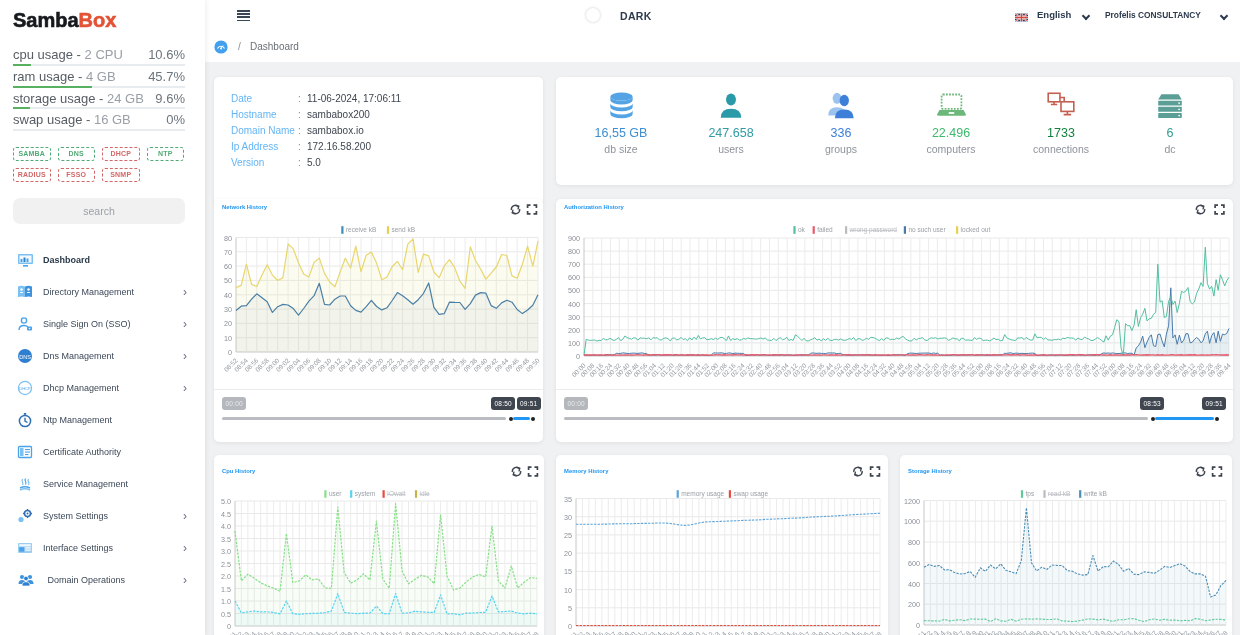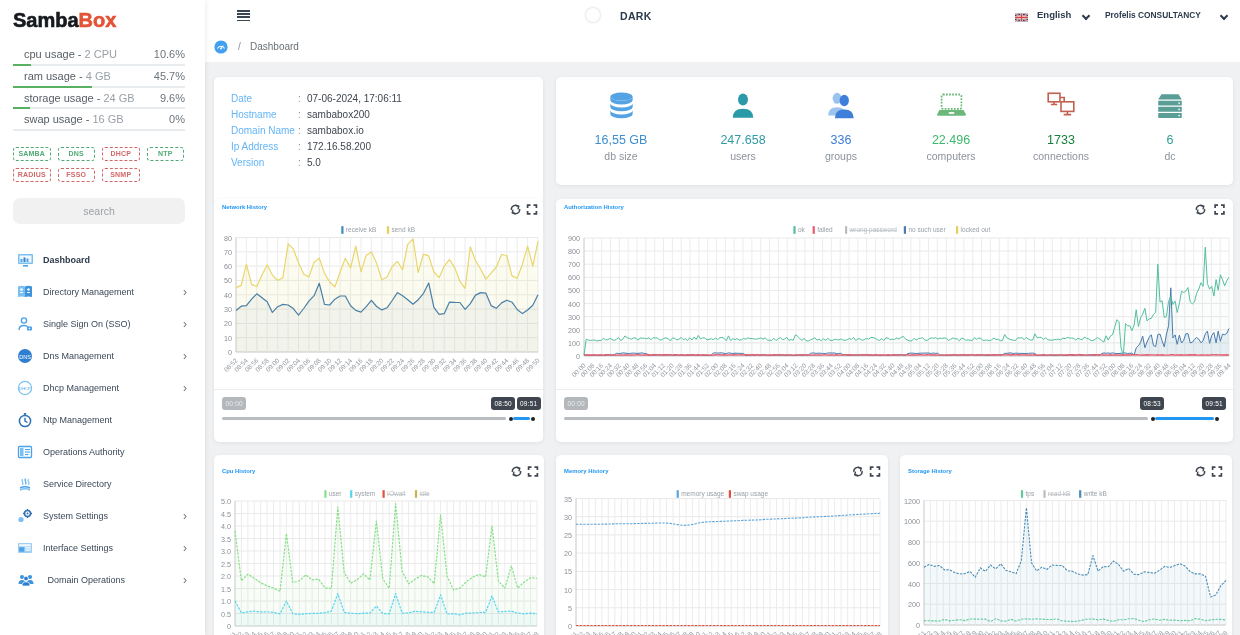--- a/index.html
+++ b/index.html
@@ -3,21 +3,21 @@
 <style>
 * { margin:0; padding:0; box-sizing:border-box; }
 html,body { width:1240px; height:635px; overflow:hidden; font-family:"Liberation Sans",sans-serif; background:#fff; }
 #page { position:relative; width:1240px; height:635px; }
 
 #side { position:absolute; left:0; top:0; width:205px; height:635px; background:#fff; box-shadow:1px 0 5px rgba(0,0,0,0.08); z-index:5; }
 .logo { position:absolute; left:13px; top:9px; font-size:20px; font-weight:bold; -webkit-text-stroke:0.6px currentColor; letter-spacing:0px; color:#16191d; }
 .logo b { color:#e35336; }
 .u-wrap { position:absolute; left:13px; top:45px; width:172px; }
 .u-row { height:21.8px; position:relative; }
-.u-line { font-size:11px; color:#565d64; height:19px; line-height:19px;margin-left:11px; }
+.u-line { font-size:13px; color:#565d64; height:19px; line-height:19px; }
 .u-lab { color:#565d64; }
 .u-val { color:#99a0a7; }
 .u-pct { float:right; color:#6c757d; }
 .u-bar { position:absolute; bottom:1px; left:0; width:100%; height:2px; background:#e9ecef; }
 .u-fill { height:2px; background:#57b161; }
 .badges { position:absolute; left:13px; top:147px; width:180px; font-size:0; line-height:0; }
 .badge { display:inline-block; width:37.5px; height:13.5px; line-height:11.5px; margin-right:7px; margin-bottom:7.5px; text-align:center; font-size:7px; font-weight:bold; border-radius:3px; border:1px dashed; letter-spacing:0.2px; }
 .badge.g { color:#4faa75; border-color:#4faa75; }
 .badge.r { color:#d26767; border-color:#d26767; }
 .search { position:absolute; left:13px; top:197.5px; width:172px; height:26px; background:#f1f1f1; border-radius:7px; color:#9ba1a7; font-size:10.5px; text-align:center; line-height:26px; }
@@ -43,40 +43,40 @@
 .ctitle { position:absolute; left:8px; top:4px; font-size:6.2px; font-weight:bold; color:#2196f3; transform:scaleX(0.95); transform-origin:left top; }
 .cicons { position:absolute; right:0; top:0; }
 
 .inf-row { position:relative; font-size:10px; height:16px; line-height:16px; }
 .inf-lab { position:absolute; left:17px; color:#64b5f6; }
 .inf-col { position:absolute; left:84px; color:#8a9096; }
 .inf-val { position:absolute; left:93px; color:#3f4650; }
 
 .stat { position:absolute; top:9px; width:110px; text-align:center; }
 .s-ic { height:34px; display:flex; align-items:flex-end; justify-content:center; }
-.s-val { margin-top:13px; font-size:12.5px; }
+.s-val { margin-top:6px; font-size:12.5px; }
 .s-lab { margin-top:3px; font-size:10.5px; color:#8d939c; }
 
 .sl-div { position:absolute; left:0; right:0; top:189.5px; height:1px; background:#ececec; }
 .sl-pill { position:absolute; top:197.5px; height:13px; border-radius:3px; font-size:6.5px; line-height:13px; padding:0 3.5px; letter-spacing:0.2px; }
 .sl-pill.gray { background:#b4b8bd; color:#e8eaec; }
 .sl-pill.dark { background:#3f4650; color:#fff; }
 .sl-track { position:absolute; top:218px; height:3px; background:#b9bdc1; border-radius:2px; }
 .sl-sel { position:absolute; top:218px; height:3px; background:#2196f3; border-radius:2px; }
 .sl-dot { position:absolute; top:217.5px; width:4px; height:4px; border-radius:50%; background:#222; }
 </style></head>
 <body>
 <div id="page">
   <div id="content">
     <div class="card" style="left:9px; top:15px; width:329px; height:128px;">
       <div style="position:absolute; top:13.5px; width:100%;">
         <div class="inf-row">
             <span class="inf-lab">Date</span>
             <span class="inf-col">:</span>
-            <span class="inf-val">07-06-2024, 17:06:11</span>
+            <span class="inf-val">11-06-2024, 17:06:11</span>
           </div>
         <div class="inf-row">
             <span class="inf-lab">Hostname</span>
             <span class="inf-col">:</span>
             <span class="inf-val">sambabox200</span>
           </div>
         <div class="inf-row">
             <span class="inf-lab">Domain Name</span>
             <span class="inf-col">:</span>
             <span class="inf-val">sambabox.io</span>
@@ -101,21 +101,21 @@
 <ellipse cx="13" cy="5" rx="10" ry="3.6"></ellipse>
 <path d="M3 5 v3.4 a10 3.6 0 0 0 20 0 V5 a10 3.6 0 0 1 -20 0"></path>
 <path d="M3 11.2 a10 3.6 0 0 0 20 0 v3.4 a10 3.6 0 0 1 -20 0 Z"></path>
 <path d="M3 17.4 a10 3.6 0 0 0 20 0 v3.4 a10 3.6 0 0 1 -20 0 Z"></path>
 </g>
             </svg>
           </div>
 <div class="s-val" style="color:#3d8fd1">16,55 GB</div>
           <div class="s-lab">db size</div>
         </div>
-        <div class="stat" style="left:132px">
+        <div class="stat" style="left:120px">
           <div class="s-ic">
             <svg width="28" height="28" viewBox="0 0 26 26">
               <g fill="#2b9aa8">
 <ellipse cx="13" cy="7" rx="4.6" ry="5.6"></ellipse>
 <path d="M3.5 24 Q3.5 15.5 13 15.5 Q22.5 15.5 22.5 24 Z"></path>
 </g>
             </svg>
           </div>
 <div class="s-val" style="color:#2f9ba4">247.658</div>
           <div class="s-lab">users</div>
@@ -1065,33 +1065,33 @@
         <div class="m-item">
           <span class="m-ic">
             <svg width="16" height="16" viewBox="0 0 16 16">
               <rect x="1.5" y="2.5" width="13" height="11" rx="1" fill="none" stroke="#4aa3ea" stroke-width="1.3"></rect>
               <rect x="3" y="4" width="3.5" height="8" fill="#7bc0f2"></rect>
               <rect x="8" y="5" width="5" height="1.1" fill="#4aa3ea"></rect>
               <rect x="8" y="7.5" width="5" height="1.1" fill="#4aa3ea"></rect>
               <rect x="8" y="10" width="3.5" height="1.1" fill="#4aa3ea"></rect>
             </svg>
           </span>
-          <span class="m-txt">Operations Authority</span>
+          <span class="m-txt">Certificate Authority</span>
         </div>
         <div class="m-item">
           <span class="m-ic">
             <svg width="16" height="16" viewBox="0 0 16 16">
               <path d="M3 12 Q8 9.5 13 12" fill="none" stroke="#4aa3ea" stroke-width="1.4"></path>
               <path d="M3 14 Q8 11.5 13 14" fill="none" stroke="#7bc0f2" stroke-width="1.4"></path>
               <path d="M5.5 3 Q4.5 4.5 5.5 6 Q6.5 7.5 5.5 9" fill="none" stroke="#7bc0f2" stroke-width="1.2"></path>
               <path d="M8.5 2.5 Q7.5 4 8.5 5.5 Q9.5 7 8.5 8.5" fill="none" stroke="#4aa3ea" stroke-width="1.2"></path>
               <path d="M11.5 3 Q10.5 4.5 11.5 6 Q12.5 7.5 11.5 9" fill="none" stroke="#7bc0f2" stroke-width="1.2"></path>
             </svg>
           </span>
-          <span class="m-txt">Service Directory</span>
+          <span class="m-txt">Service Management</span>
         </div>
         <div class="m-item">
           <span class="m-ic">
             <svg width="16" height="16" viewBox="0 0 16 16">
               <circle cx="10.5" cy="5.5" r="3" fill="none" stroke="#2f6fb2" stroke-width="1.5"></circle>
               <circle cx="10.5" cy="5.5" r="1" fill="#2f6fb2"></circle>
               <g stroke="#2f6fb2" stroke-width="1.3">
                 <line x1="10.5" y1="1" x2="10.5" y2="2.2"></line>
                 <line x1="10.5" y1="8.8" x2="10.5" y2="10"></line>
                 <line x1="6" y1="5.5" x2="7.2" y2="5.5"></line>

